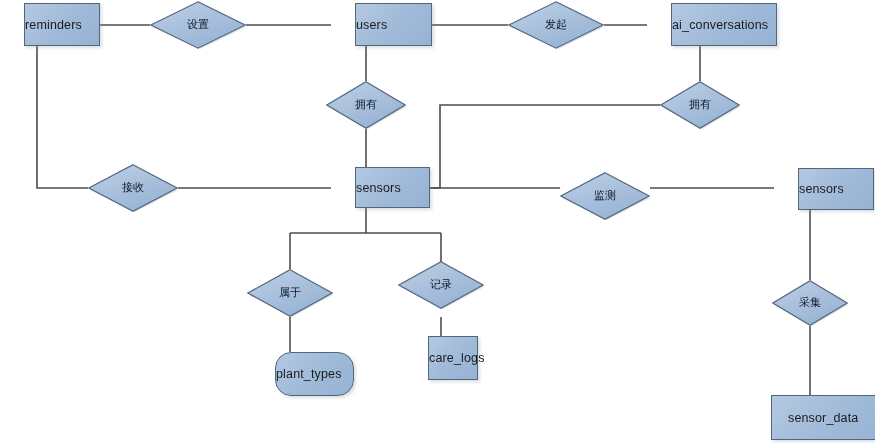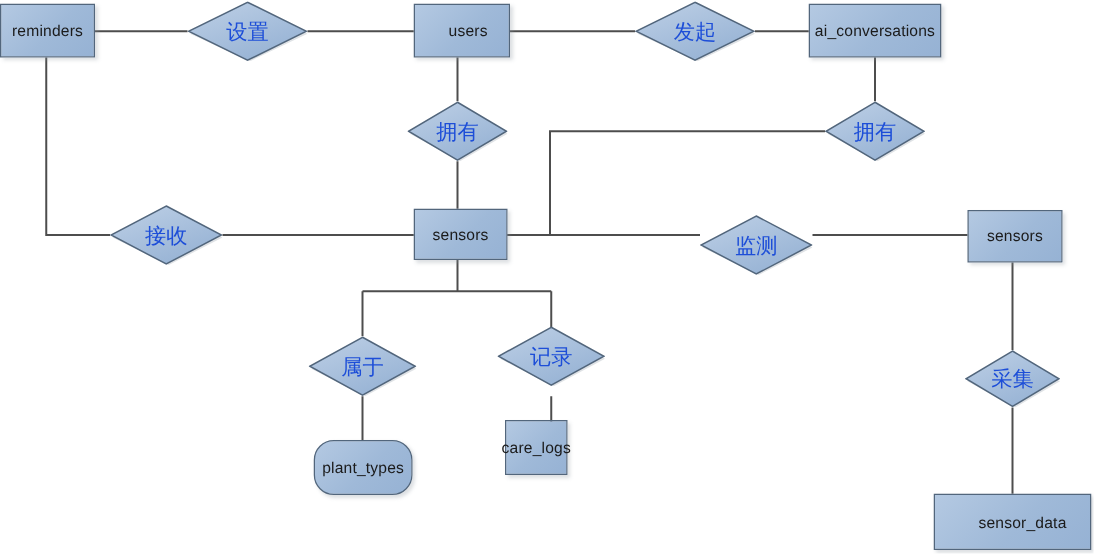--- a/index.html
+++ b/index.html
@@ -23,22 +23,23 @@
     left: 0;
     top: 0;
     width: 875px;
     height: 443px;
   }
   .node {
     position: absolute;
     box-sizing: border-box;
     display: flex;
     align-items: center;
-    justify-content: center;
+    justify-content: flex-start;
     text-align: center;
+    margin-left: 24px;
   }
   .entity {
     background: linear-gradient(135deg, #b4c9e2 0%, #9fb9d8 55%, #96b2d4 100%);
     border: 1px solid #52667c;
     box-shadow: 2px 2px 3px rgba(140,150,160,0.30);
     color: #1b1b1b;
     font-size: 12.5px;
     letter-spacing: 0.15px;
     z-index: 3;
   }
@@ -52,23 +53,23 @@
   .rel-shape {
     position: absolute;
     left: 0;
     top: 0;
     width: 100%;
     height: 100%;
   }
   .rel-label {
     position: relative;
     z-index: 2;
-    font-family: Liberation Sans, sans-serif;
-    font-size: 17px;
-    color: #1d4ed8;
+    font-family: Liberation Mono, monospace;
+    font-size: 11px;
+    color: #0f172a;
     line-height: 1;
     white-space: nowrap;
     pointer-events: none;
   }
 </style>
 </head>
 <body>
 
 <div id="canvas">
   <svg id="edges" viewBox="0 0 875 443">
@@ -90,21 +91,21 @@
       <polyline points="441,233 441,269" fill="none" stroke="#4d4d4d" stroke-width="1.6" stroke-linejoin="miter" stroke-linecap="butt"></polyline>
       <polyline points="290,317 290,352" fill="none" stroke="#4d4d4d" stroke-width="1.6" stroke-linejoin="miter" stroke-linecap="butt"></polyline>
       <polyline points="441,317 441,352" fill="none" stroke="#4d4d4d" stroke-width="1.6" stroke-linejoin="miter" stroke-linecap="butt"></polyline>
       <polyline points="810,210 810,280" fill="none" stroke="#4d4d4d" stroke-width="1.6" stroke-linejoin="miter" stroke-linecap="butt"></polyline>
       <polyline points="810,326 810,395" fill="none" stroke="#4d4d4d" stroke-width="1.6" stroke-linejoin="miter" stroke-linecap="butt"></polyline>
     </svg>
   <div id="nodes">
       <div class="node entity" style="left: 0px; top: 3px; width: 76px; height: 43px;">
         <span>reminders</span>
       </div>
-      <div class="node entity" style="left: 331px; top: 3px; width: 77px; height: 43px; padding-left: 10px;">
+      <div class="node entity" style="left: 331px; top: 3px; width: 77px; height: 43px;">
         <span>users</span>
       </div>
       <div class="node entity" style="left: 647px; top: 3px; width: 106px; height: 43px;">
         <span>ai_conversations</span>
       </div>
       <div class="node entity" style="left: 331px; top: 167px; width: 75px; height: 41px;">
         <span>sensors</span>
       </div>
       <div class="node entity" style="left: 774px; top: 168px; width: 76px; height: 42px;">
         <span>sensors</span>

